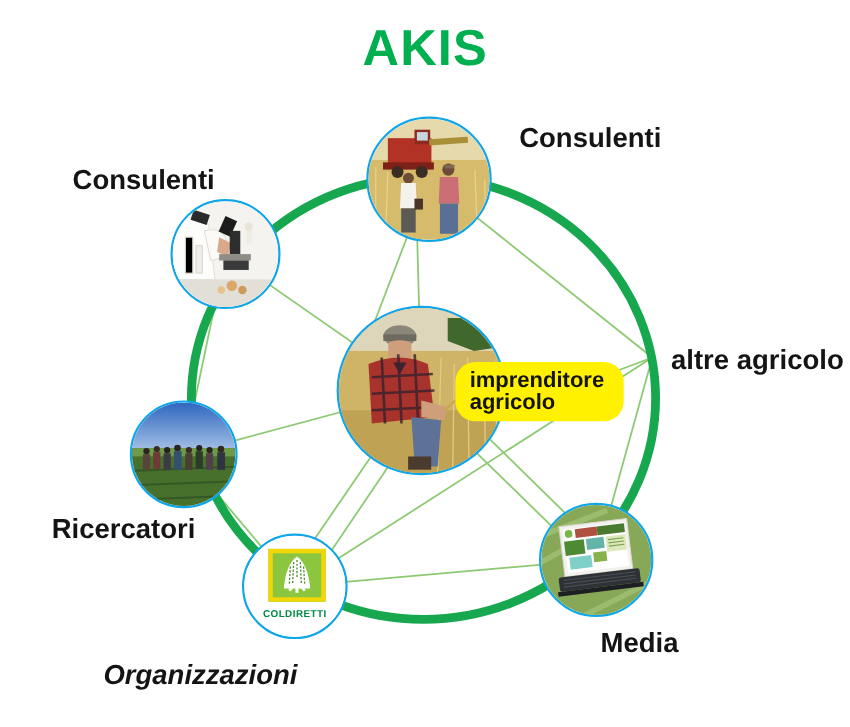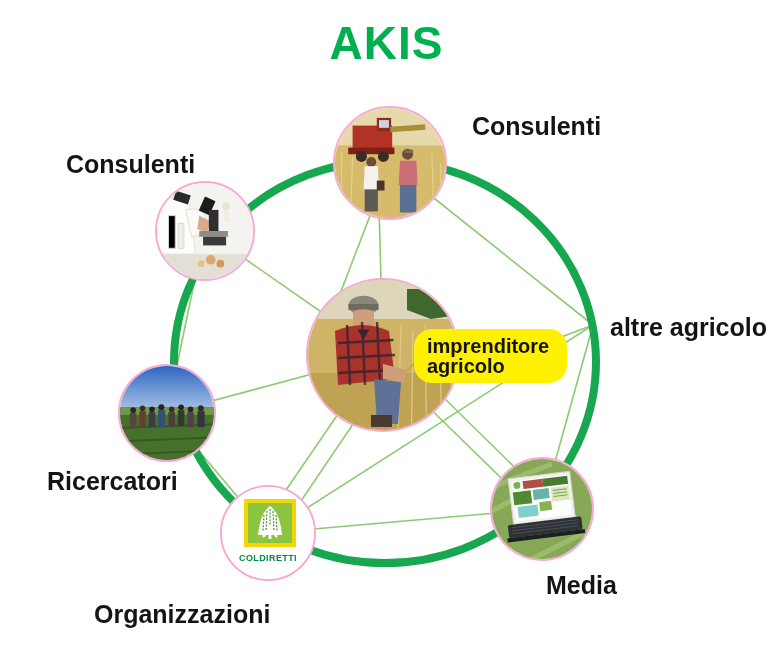--- a/index.html
+++ b/index.html
@@ -10,21 +10,21 @@
   #net{position:absolute;left:0;top:0;z-index:1;}
   .title{
     position:absolute;left:0;top:16px;width:773px;text-align:center;
     font-size:46px;font-weight:800;letter-spacing:1px;color:#00b050;z-index:4;
   }
   .node-label{
     position:absolute;color:#141414;font-size:25px;font-weight:700;z-index:4;white-space:nowrap;
   }
   .photo-circle{
     position:absolute;border-radius:50%;overflow:hidden;z-index:2;
-    border:2px solid #f9a8d4;box-sizing:border-box;background:#fff;
+    border:2px solid #0ea5e9;box-sizing:border-box;background:#fff;
   }
   .photo-circle svg{display:block;width:100%;height:100%;}
   .center-tag{
     position:absolute;left:414px;top:329px;width:153px;height:54px;z-index:3;
     background:#fff100;border-radius:18px;display:flex;align-items:center;
     box-sizing:border-box;padding:4px 10px 4px 13px;
     font-size:20px;font-weight:700;line-height:1.02;color:#141414;
   }
   .logo-box{
     position:absolute;left:22px;top:12px;width:52px;height:48px;
@@ -242,16 +242,16 @@
   </div>
 
   <div class="center-tag">
     <span>imprenditore agricolo</span>
   </div>
 
   <div class="node-label" style="left:472px;top:112px;">Consulenti</div>
   <div class="node-label" style="left:66px;top:150px;">Consulenti</div>
   <div class="node-label" style="left:610px;top:313px;">altre agricolo</div>
   <div class="node-label" style="left:47px;top:467px;">Ricercatori</div>
-  <div class="node-label" style="left:94px;top:600px;">Organizzazioni</div>
+  <div class="node-label" style="left:94px;top:600px;font-style:italic;">Organizzazioni</div>
   <div class="node-label" style="left:546px;top:571px;">Media</div>
 
 </div>
 
 </body></html>

